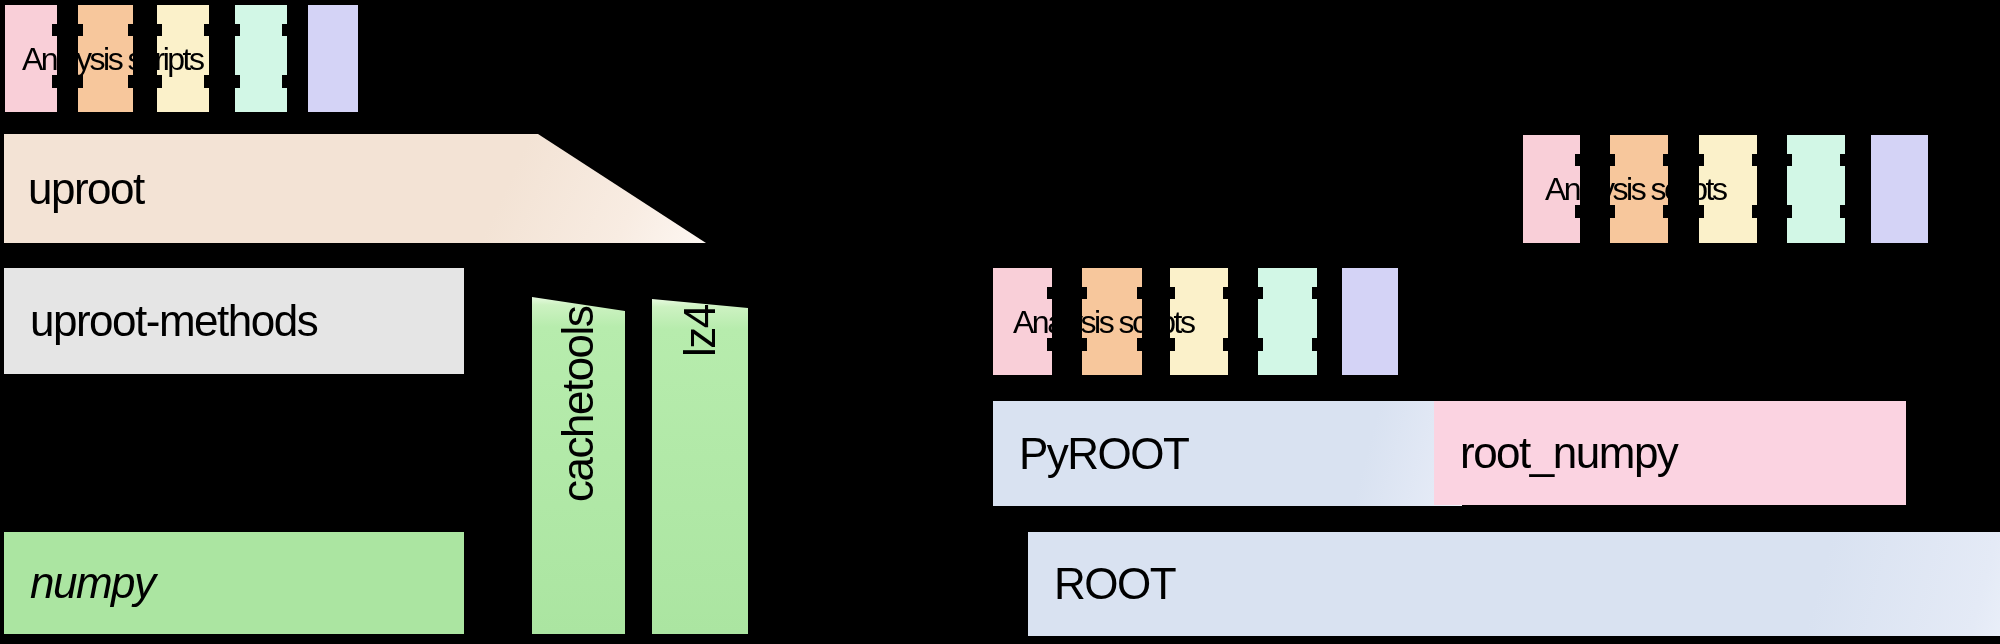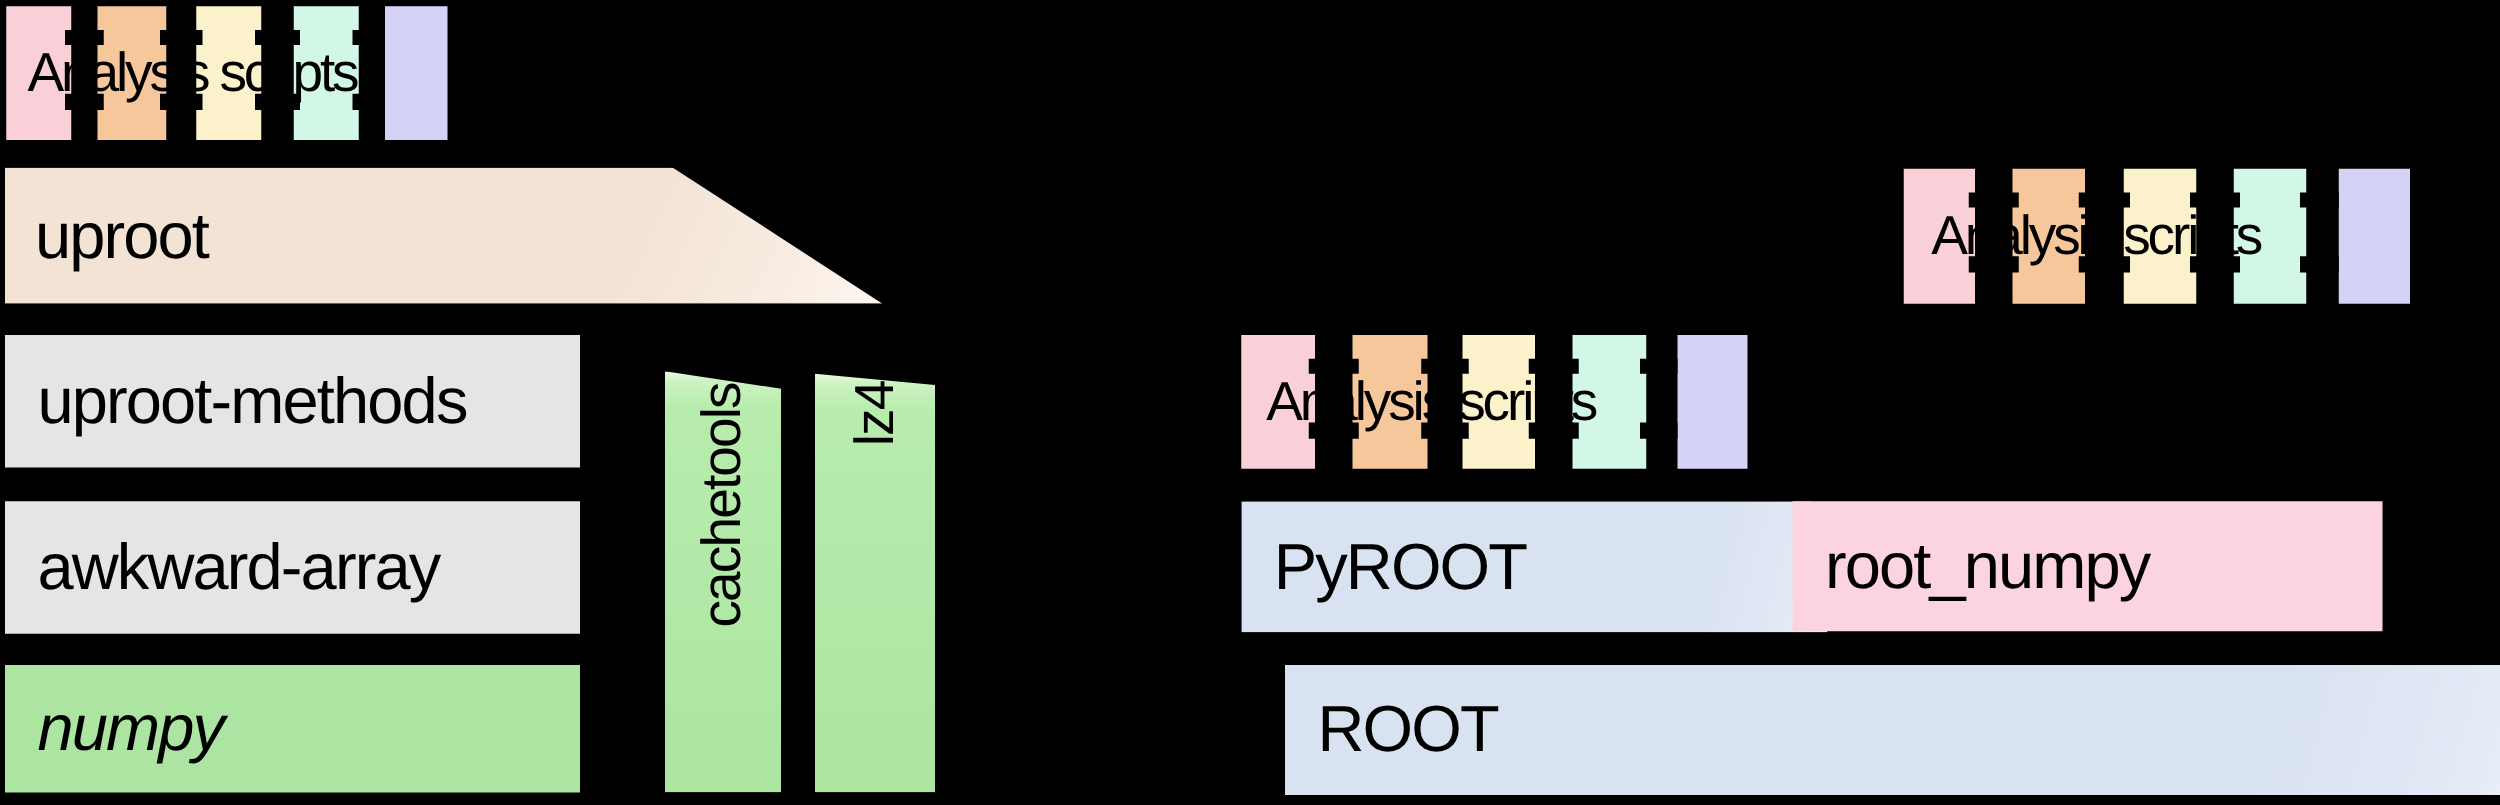--- a/index.html
+++ b/index.html
@@ -4,41 +4,41 @@
 <style>
   html,body{margin:0;padding:0;background:#000;}
   .stage{
     position:relative;width:2000px;height:644px;background:#000;
     font-family:"Liberation Sans","DejaVu Sans",sans-serif;color:#000;
     overflow:hidden;
   }
   .box{position:absolute;box-sizing:border-box;}
   .lbl{
     position:absolute;inset:0;display:flex;align-items:center;
-    padding-left:26px;font-size:52px;letter-spacing:-1.5px;line-height:1;
+    padding-left:26px;font-size:44px;letter-spacing:-1.5px;line-height:1;
     white-space:nowrap;
   }
   
   .sb-pink    {background:#f9cfd8;}
   .sb-orange  {background:#f7c79c;}
   .sb-cream   {background:#fbf1ca;}
   .sb-mint    {background:#d2f7e6;}
   .sb-lavender{background:#d4d3f6;}
   
   .tan  {background:#e5e5e5;}
   .tan-bevel{background:linear-gradient(115deg,#f3e3d5 70%,#f8ece2 88%,#fdf7f2 100%);}
   .green{background:linear-gradient(to bottom,#e7fadf 0px,#cdf2c2 8px,#b7ecad 30px,#abe5a1 100%);}
   .green-flat{background:#abe5a1;font-style:italic;}
   .blue-grad{background:linear-gradient(105deg,#d9e2f1 78%,#e4eaf6 94%,#eef3fb 100%);}
   .pinkbig{background:#fbd3e1;}
   .pink-bevel{background:linear-gradient(100deg,#fbd3e1 55%,#fce3ec 90%,#fef4f8 100%);}
   .notch{position:absolute;background:#000;}
   .scripts-label{
     position:absolute;display:flex;align-items:center;
-    font-size:44px;letter-spacing:-2.5px;line-height:1;white-space:nowrap;
+    font-size:32px;letter-spacing:-2.5px;line-height:1;white-space:nowrap;
     pointer-events:none;
     text-align:center;
   }
   .vlbl{
     position:absolute;transform-origin:0 0;transform:rotate(-90deg);
     font-size:44px;letter-spacing:-1.5px;line-height:44px;white-space:nowrap;
   }
 </style>
 </head>
 <body>
@@ -61,23 +61,20 @@
   <div class="scripts-label" style="left:22px;top:5px;height:107px;">Analysis scripts</div>
 
   <div class="box tan-bevel" style="left:4px;top:134px;width:702px;height:109px;clip-path:polygon(0 0,534px 0,100% 100%,0 100%);">
     <span class="lbl" style="padding-left:24px;">uproot</span>
   </div>
 
   <div class="box tan" style="left:4px;top:268px;width:460px;height:106px;">
     <span class="lbl">uproot-methods</span>
   </div>
 
-  <div class="box tan" style="left:4px;top:401px;width:460px;height:106px;">
-    <span class="lbl">awkward-array</span>
-  </div>
 
   <div class="box green-flat" style="left:4px;top:532px;width:460px;height:102px;">
     <span class="lbl">numpy</span>
   </div>
 
   <div class="box green" style="left:532px;top:297px;width:93px;height:337px;clip-path:polygon(0 0,100% 14px,100% 100%,0 100%);">
     <span class="vlbl" style="left:24px;top:205px;">cachetools</span>
   </div>
 
   <div class="box green" style="left:652px;top:299px;width:96px;height:335px;clip-path:polygon(0 0,100% 9px,100% 100%,0 100%);">

